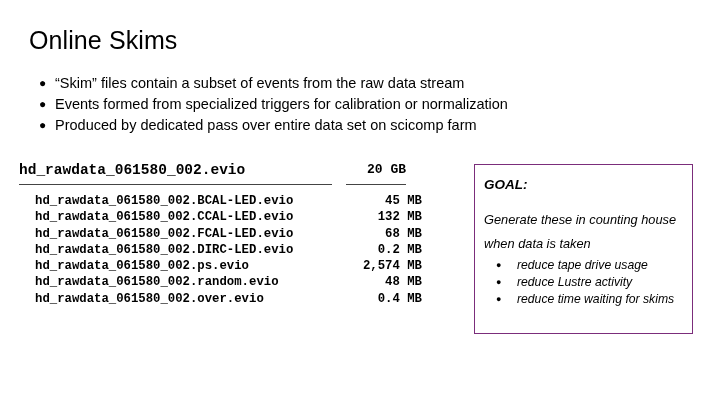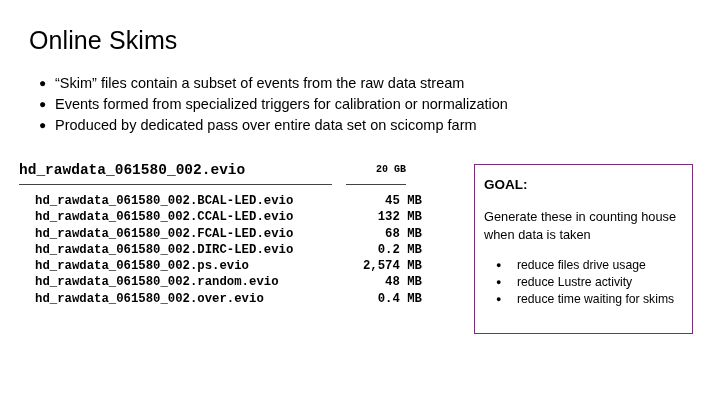--- a/index.html
+++ b/index.html
@@ -72,21 +72,21 @@
     height: 20px;
   }
   #file-header .hdr-name {
     flex: 0 0 313px;
     white-space: nowrap;
   }
   #file-header .hdr-size {
     flex: 0 0 60px;
     margin-left: 14px;
     text-align: right;
-    font-size: 10px;
+    font-size: 13px;
     white-space: nowrap;
   }
   #file-rules {
     display: flex;
     height: 7px;
     align-items: flex-start;
   }
   .rule-name {
     flex: 0 0 313px;
     border-top: 1px solid #444444;
@@ -140,21 +140,21 @@
     font-weight: bold;
     line-height: 17px;
     white-space: nowrap;
   }
   #goal-desc {
     position: absolute;
     left: 9px;
     top: 43px;
     width: 200px;
     font-size: 12.8px;
-    line-height: 18px;
+    line-height: 24px;
   }
   #goal-bullets {
     position: absolute;
     left: 9px;
     top: 92px;
     width: 206px;
   }
   .goal-bullet-row {
     display: flex;
     align-items: flex-start;
@@ -241,31 +241,31 @@
     </div>
 
     <div class="file-row">
       <span class="file-name">hd_rawdata_061580_002.over.evio</span>
       <span class="file-size">0.4 MB</span>
     </div>
 
   </div>
 </div>
 
-<div id="goal-box" style="border-color: rgb(123, 45, 123);">
+<div id="goal-box" style="border-color: rgb(123, 45, 123); font-style: italic;">
 
   <div id="goal-title">GOAL:</div>
 
   <div id="goal-desc">Generate these in counting house when data is taken</div>
 
   <div id="goal-bullets">
 
     <div class="goal-bullet-row">
       <span class="goal-dot">●</span>
-      <span class="goal-text">reduce files drive usage</span>
+      <span class="goal-text">reduce tape drive usage</span>
     </div>
 
     <div class="goal-bullet-row">
       <span class="goal-dot">●</span>
       <span class="goal-text">reduce Lustre activity</span>
     </div>
 
     <div class="goal-bullet-row">
       <span class="goal-dot">●</span>
       <span class="goal-text">reduce time waiting for skims</span>

